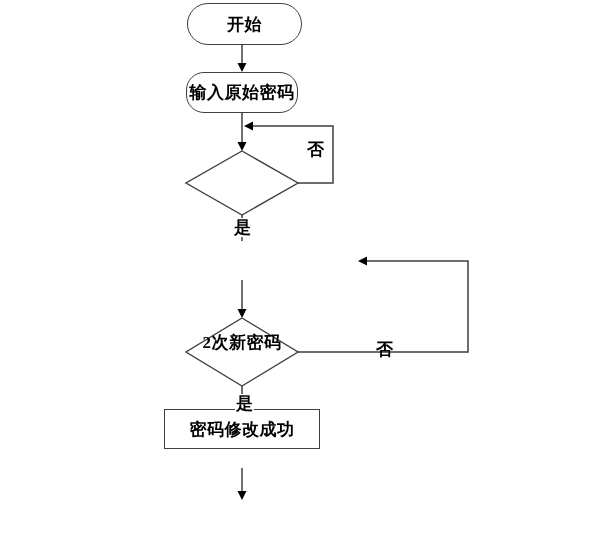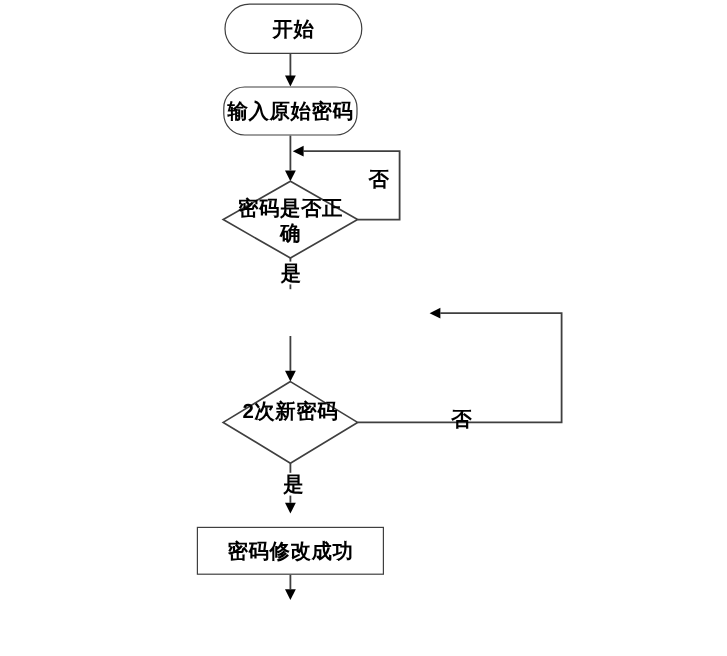--- a/index.html
+++ b/index.html
@@ -7,21 +7,21 @@
     --line: #3f3f3f;
     --text: #000000;
     --shape-fill: #ffffff;
   }
   html, body { margin: 0; padding: 0; background: #fff; }
   .canvas {
     position: relative;
     width: 606px;
     height: 547px;
     background: var(--background);
-    font-family: Liberation Sans, sans-serif;
+    font-family: Liberation Serif, serif;
     color: var(--text);
     overflow: hidden;
   }
   .layer {
     position: absolute;
     left: 0; top: 0;
     width: 606px; height: 547px;
   }
   .layer line, .layer polyline {
     stroke: var(--line);
@@ -44,21 +44,21 @@
     border: 1.5px solid var(--line);
     font-size: 17px;
     font-weight: bold;
     white-space: nowrap;
     letter-spacing: 0.5px;
   }
   .terminator { border-radius: 22px; }
   .node-start   { left: 187px; top: 3px;   width: 115px; height: 42px; }
   .node-rect1   { left: 186px; top: 72px;  width: 112px; height: 41px; border-radius: 18px; }
   .node-rect2   { left: 131px; top: 241px; width: 227px; height: 39px; }
-  .node-rect3   { left: 164px; top: 439px; width: 156px; height: 40px; }
+  .node-rect3   { left: 164px; top: 409px; width: 156px; height: 40px; }
   .node-end     { left: 189px; top: 500px; width: 110px; height: 45px; }
   .diamond-text {
     position: absolute;
     text-align: center;
     font-size: 17px;
     font-weight: bold;
     letter-spacing: 0.5px;
     background: transparent;
   }
   .dt1 { left: 182px; top: 163px; width: 120px; line-height: 21px; }
@@ -116,24 +116,20 @@
   <div class="node node-rect1">
     <span>输入原始密码</span>
   </div>
 
 
   <div class="node node-rect3">
     <span>密码修改成功</span>
   </div>
 
 
-  <div class="diamond-text dt1">
-    <div>密码是否正</div>
-    <div>确</div>
-  </div>
 
   <div class="diamond-text dt2">
     <div>2次新密码</div>
   </div>
 
   <div class="edge-label lbl-no1">否</div>
   <div class="edge-label on-line lbl-yes1">是</div>
   <div class="edge-label lbl-no2">否</div>
   <div class="edge-label on-line lbl-yes2">是</div>
 

